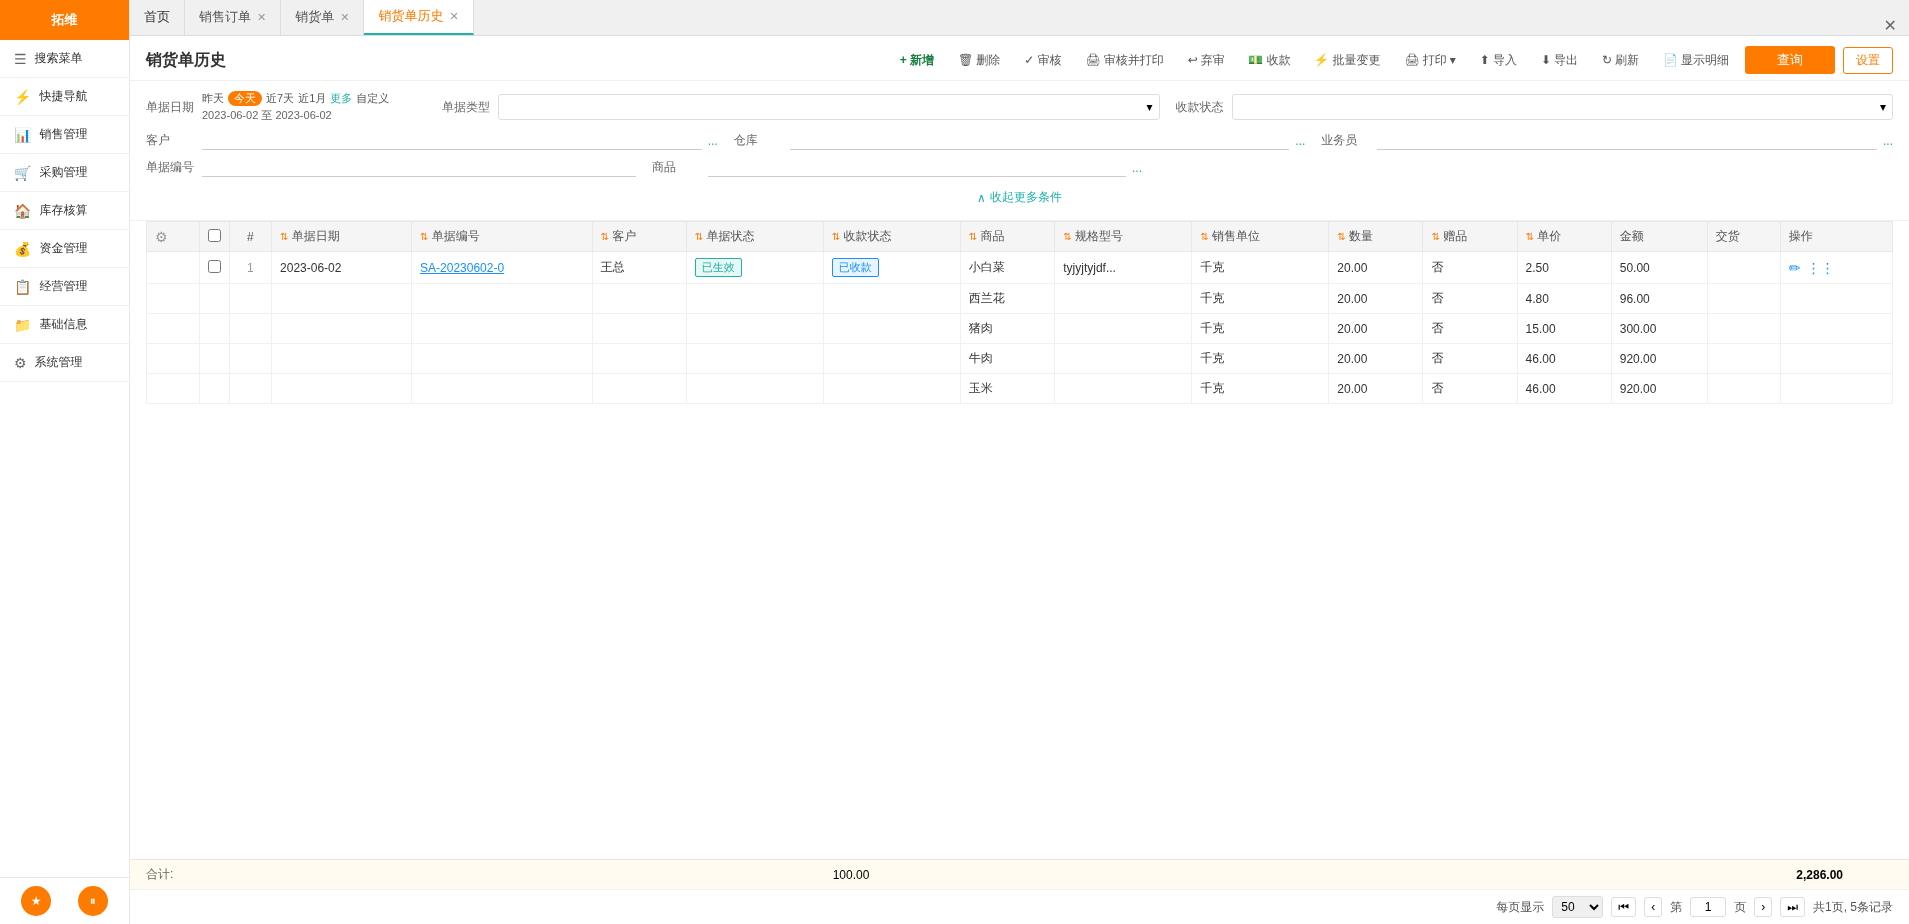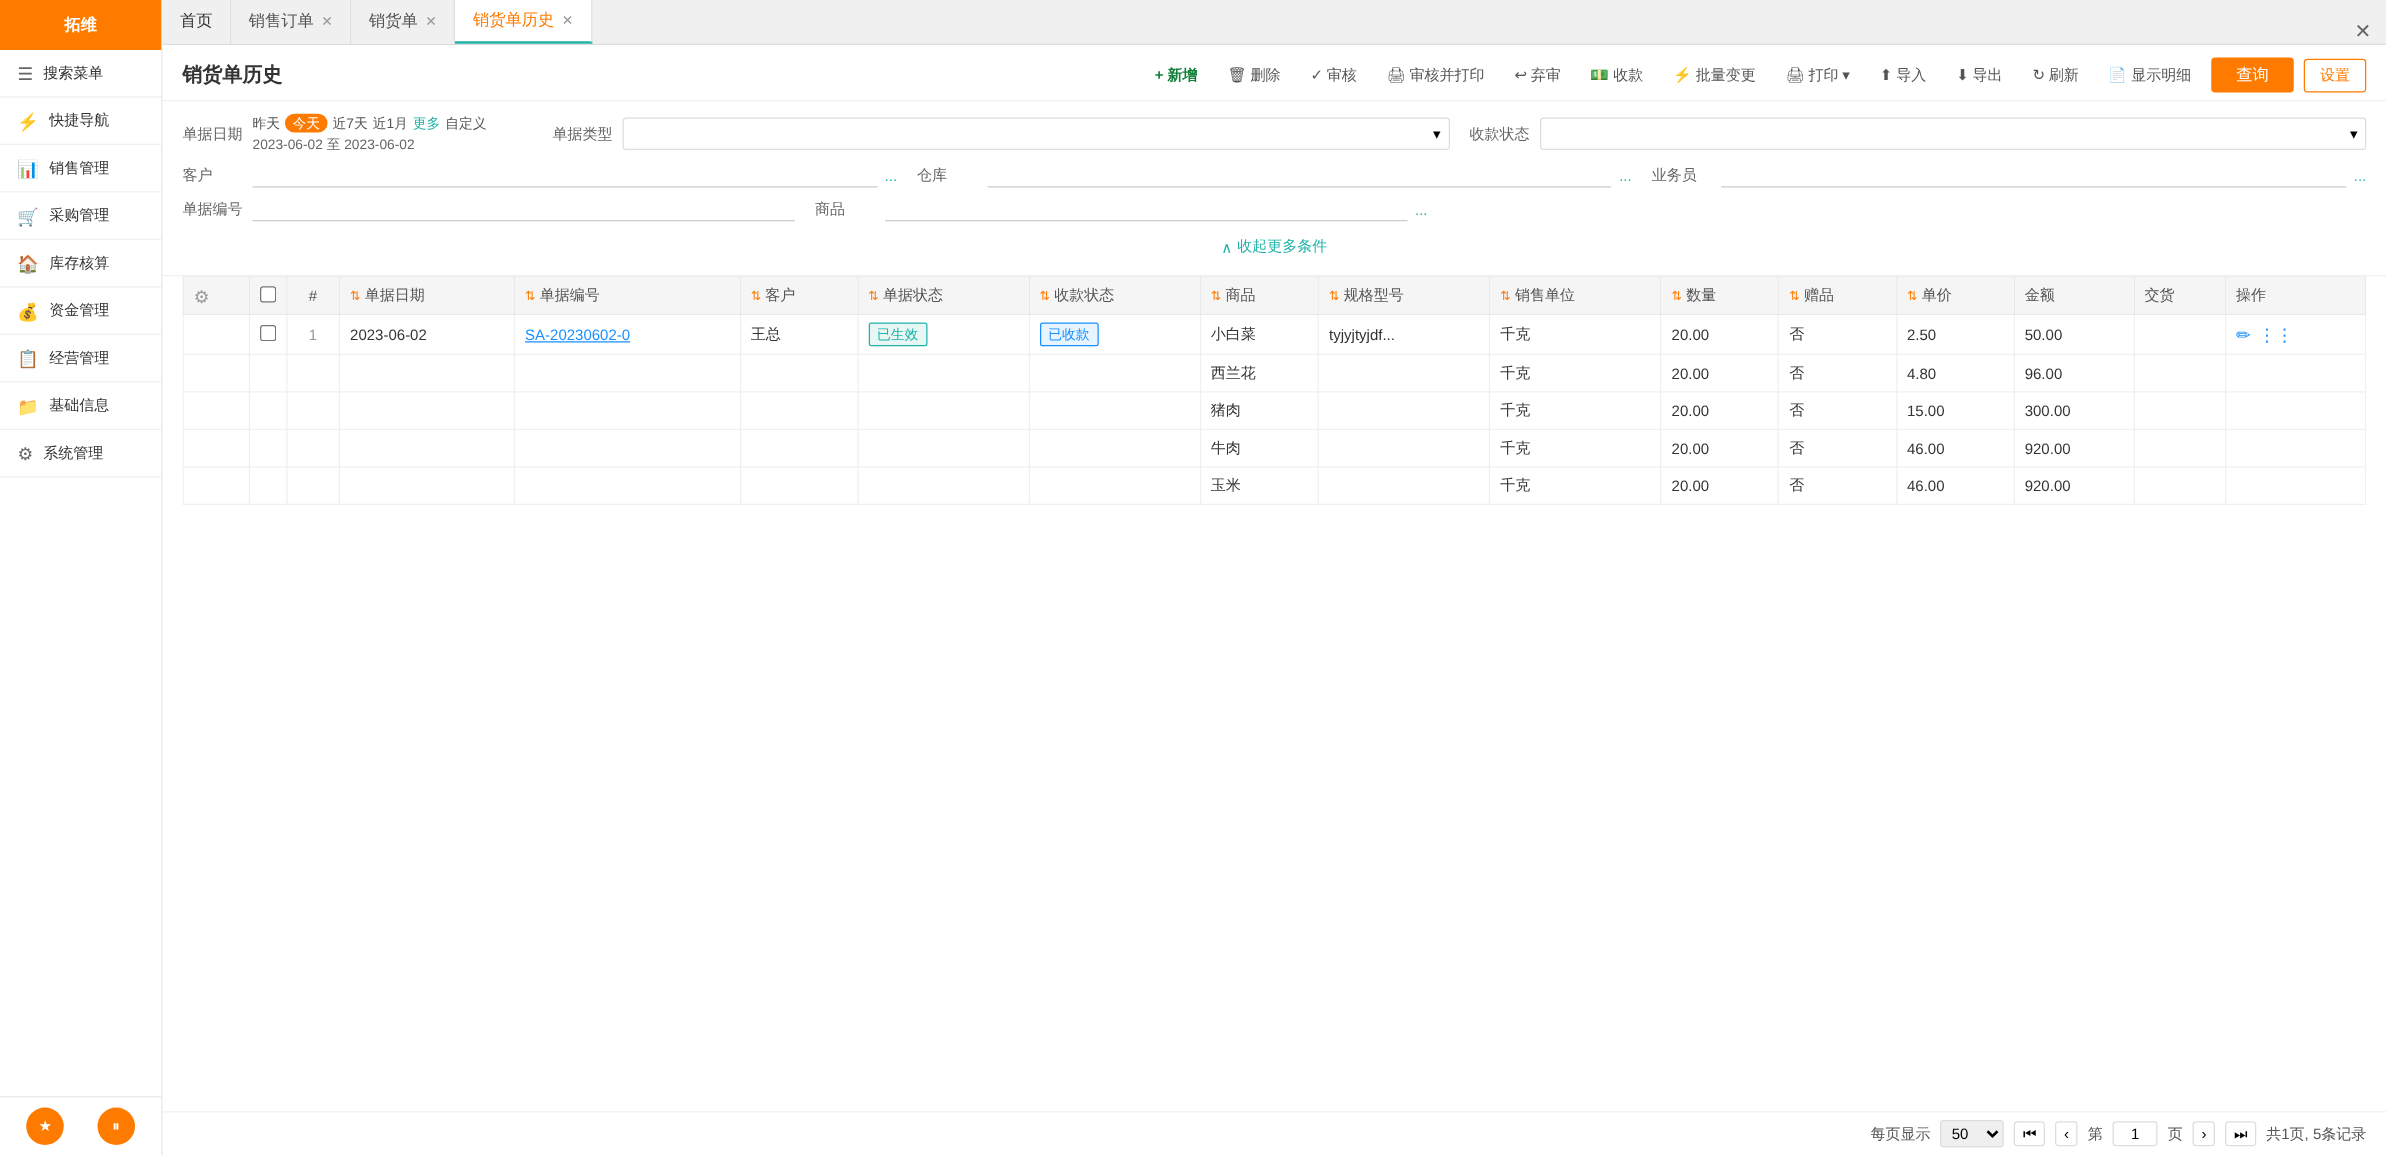--- a/index.html
+++ b/index.html
@@ -111,21 +111,21 @@
     .toolbar { display: flex; align-items: center; gap: 8px; flex-wrap: wrap; }
     .toolbar-btn {
       display: flex; align-items: center; gap: 3px;
       padding: 4px 8px;
       border: none; background: none;
       cursor: pointer; color: #555; font-size: 12px;
     }
     .btn-add { color: #15803d; font-weight: bold; }
     .btn-query {
       background: #ff7b00; color: #fff; border: none;
-      padding: 5px 20px; border-radius: 3px; cursor: pointer; font-size: 13px;
+      padding: 5px 32px; border-radius: 3px; cursor: pointer; font-size: 13px;
     }
     .btn-setting {
       background: #fff; color: #ff7b00; border: 1px solid #ff7b00;
       padding: 4px 12px; border-radius: 3px; cursor: pointer; font-size: 12px; text-align: center;
     }
 
     
     .filter-area {
       padding: 10px 16px;
       border-bottom: 1px solid #f0f0f0;
@@ -616,20 +616,30 @@
     <td>46.00</td>
     <td>920.00</td>
     <td></td>
     <td></td>
   </tr>
             </tbody>
         </table>
       </div>
     </div>
 
+    <div class="table-footer">
+      <span class="total-label">合计:</span>
+      <span class="total-qty">
+        <span style="display:inline-block; width:640px;"></span>
+        <span>100.00</span>
+      </span>
+      <span class="total-amount">
+        <span>2,286.00</span>
+      </span>
+    </div>
 
     <div class="pagination">
       <span>每页显示</span>
       <select class="page-size-select">
         <option>50</option>
         <option>100</option>
         <option>200</option>
       </select>
       <button class="page-btn">⏮</button>
       <button class="page-btn">‹</button>

